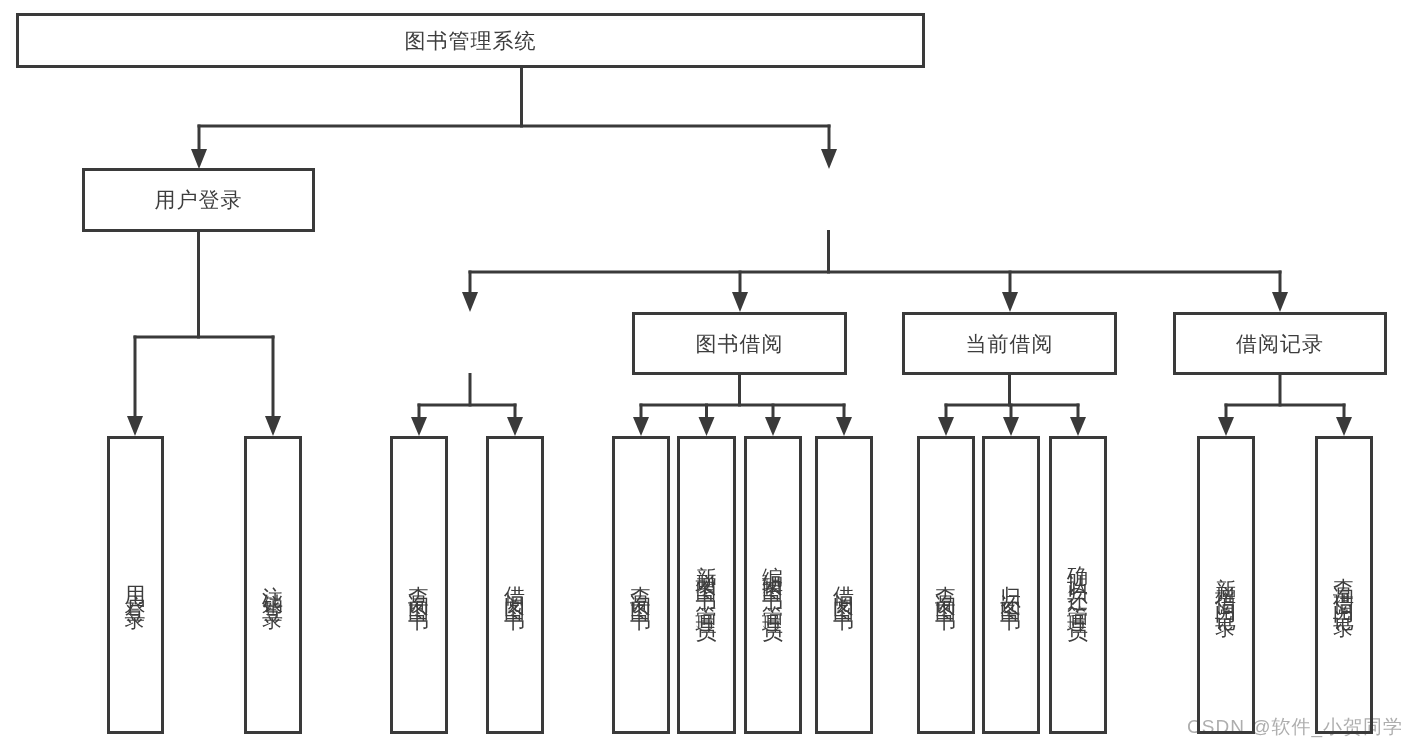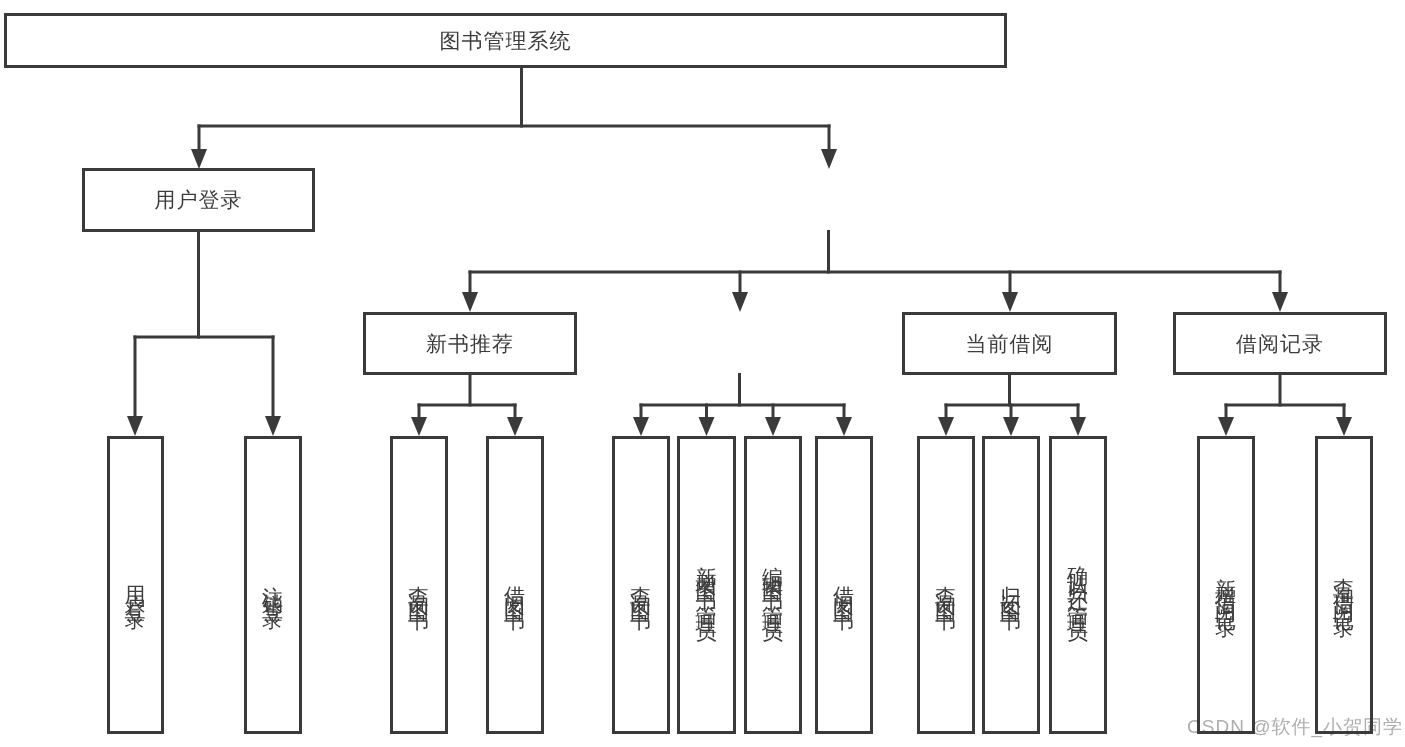--- a/index.html
+++ b/index.html
@@ -115,30 +115,30 @@
       <polygon points="938,417 954,417 946,436"></polygon>
       <polygon points="1003,417 1019,417 1011,436"></polygon>
       <polygon points="1070,417 1086,417 1078,436"></polygon>
       <polygon points="1218,417 1234,417 1226,436"></polygon>
       <polygon points="1336,417 1352,417 1344,436"></polygon>
     </g>
   </svg>
 
   <div class="watermark">CSDN @软件_小贺同学</div>
 
-  <div class="node h" style="left:4px;top:13px;width:1003px;height:55px">
+  <div class="node h" style="left:16px;top:13px;width:909px;height:55px">
     <span class="label">图书管理系统</span>
   </div>
 
   <div class="node h" style="left:82px;top:168px;width:233px;height:64px">
     <span class="label">用户登录</span>
   </div>
 
-  <div class="node h" style="left:363px;top:312px;width:214px;height:63px">
-    <span class="label">新书推荐</span>
+  <div class="node h" style="left:632px;top:312px;width:215px;height:63px">
+    <span class="label">图书借阅</span>
   </div>
   <div class="node h" style="left:902px;top:312px;width:215px;height:63px">
     <span class="label">当前借阅</span>
   </div>
   <div class="node h" style="left:1173px;top:312px;width:214px;height:63px">
     <span class="label">借阅记录</span>
   </div>
 
   <div class="node v" style="left:107px;top:436px;width:57px;height:298px">
     <span class="label">用户登录</span>

